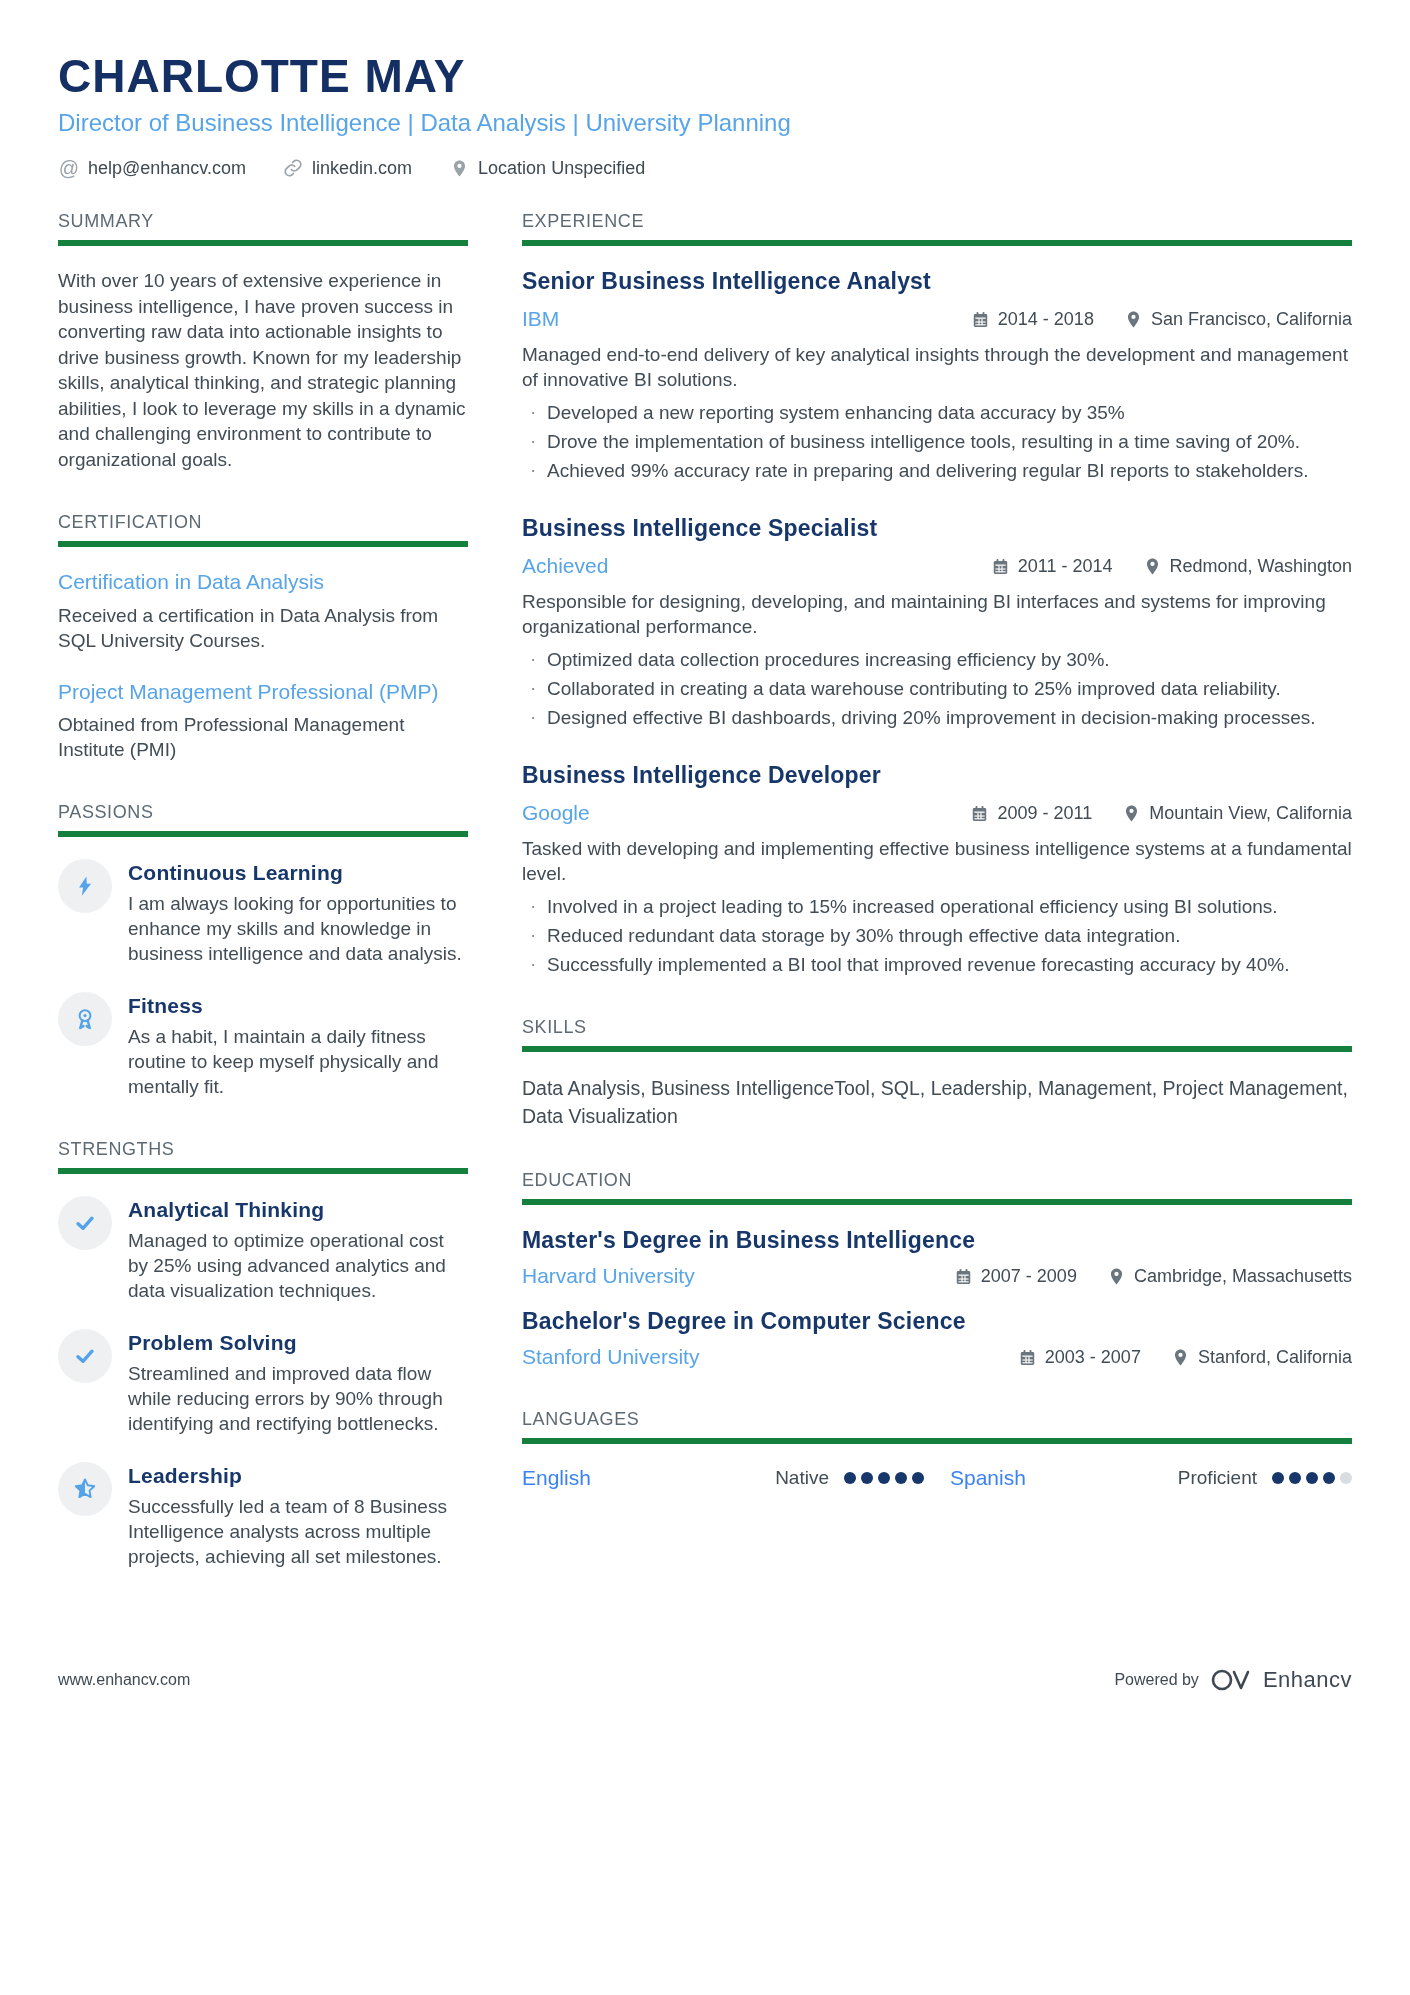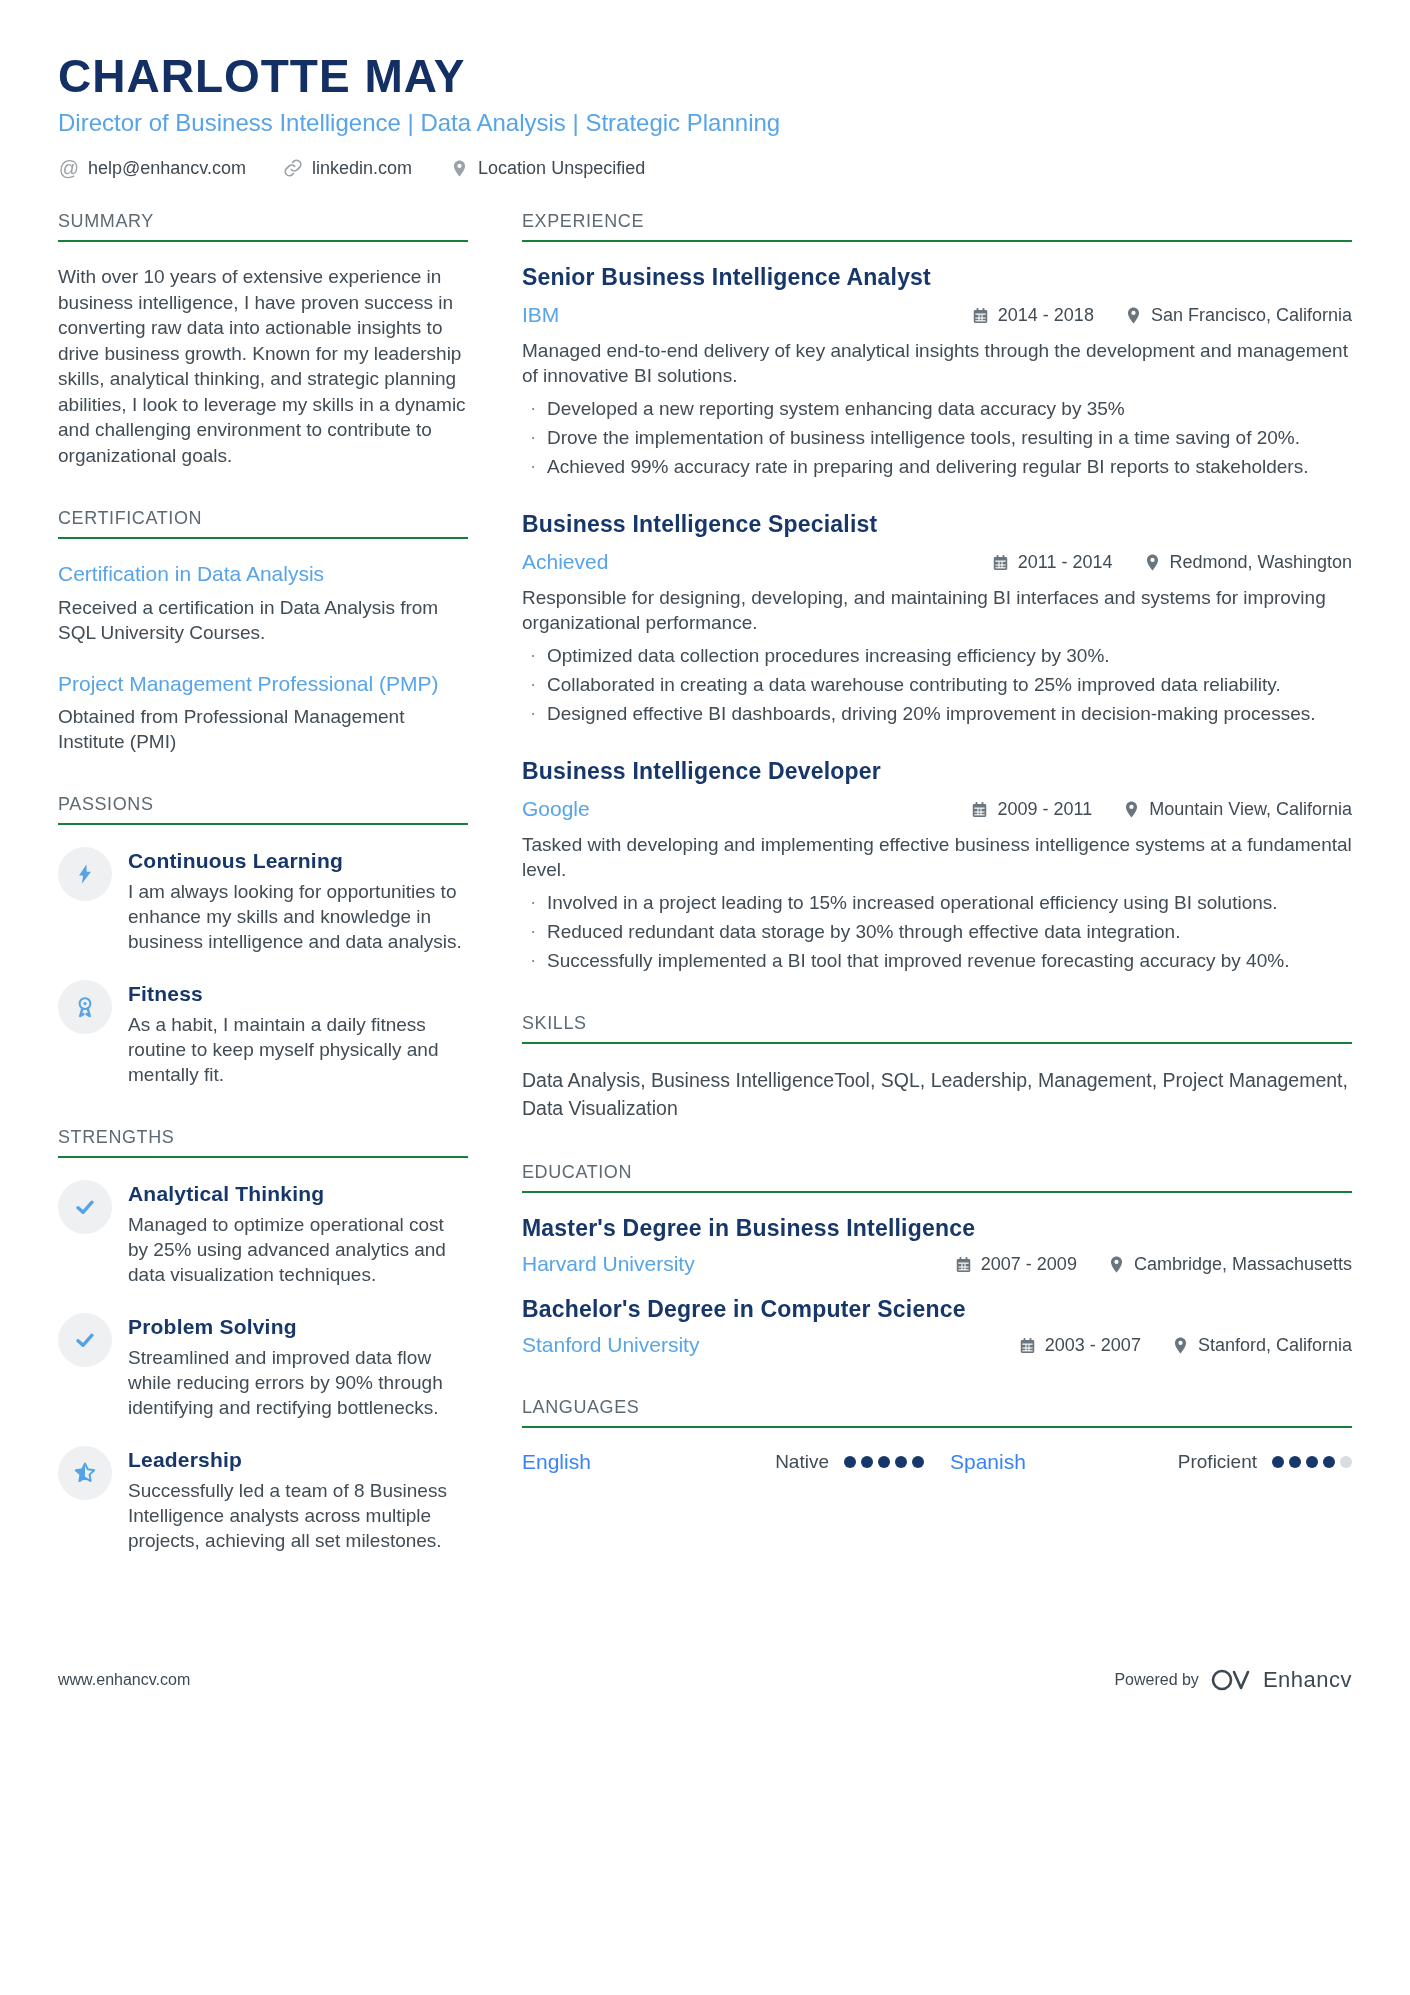--- a/index.html
+++ b/index.html
@@ -12,21 +12,21 @@
   .contacts{display:flex;align-items:center;gap:36px;margin-top:20px;font-size:18px;color:#3e4952;}
   .contact{display:flex;align-items:center;gap:8px;cursor:pointer;}
   .cicon{display:flex;align-items:center;justify-content:center;width:22px;height:22px;color:#99a2a9;}
   .at-glyph{font-size:20px;color:#99a2a9;line-height:1;}
   
   .columns{display:flex;gap:54px;padding:0 58px;margin-top:32px;}
   .col-left{flex:0 0 410px;width:410px;}
   .col-right{flex:1;min-width:0;}
   .section{margin-bottom:40px;}
   .section-h{font-size:18px;font-weight:400;color:#5d6a73;letter-spacing:.6px;
-             border-bottom:2px solid #15803d;padding-bottom:8px;margin-bottom:22px;}
+             border-bottom:6px solid #15803d;padding-bottom:8px;margin-bottom:22px;}
   
   .summary-text{font-size:19px;line-height:25.5px;color:#414c55;}
   .cert-item{margin-bottom:26px;}
   .cert-title{font-size:21px;color:#57a4e8;line-height:1.25;margin-bottom:7px;}
   .cert-desc{font-size:19px;line-height:25px;color:#414c55;}
   .pitem{display:flex;gap:16px;margin-bottom:26px;}
   .picon{flex:0 0 54px;width:54px;height:54px;border-radius:50%;background:#eef0f2;
          display:flex;align-items:center;justify-content:center;}
   .pbody{min-width:0;}
   .ptitle{font-size:21px;font-weight:700;color:#17376b;margin:2px 0 6px;letter-spacing:.2px;}
@@ -87,21 +87,21 @@
       <stop offset="48%" stop-color="#54a3e8"></stop>
       <stop offset="48%" stop-color="#ffffff" stop-opacity="0"></stop>
     </linearGradient>
   </defs>
 </svg>
 
 <div class="page">
 
   <div class="header">
     <div class="name">CHARLOTTE MAY</div>
-    <div class="job-headline">Director of Business Intelligence | Data Analysis | Strategic Planning</div>
+    <div class="job-headline">Director of Business Intelligence | Data Analysis | University Planning</div>
     <div class="contacts">
       <div class="contact">
         <span class="cicon at-glyph">@</span>
         <span>help@enhancv.com</span>
       </div>
       <div class="contact">
         <span class="cicon">
           <svg width="20" height="20" viewBox="0 0 24 24" fill="none" stroke="#99a2a9" stroke-width="2" stroke-linecap="round" stroke-linejoin="round">
             <path d="M10 14a5 5 0 0 0 7.07 0l2.83-2.83a5 5 0 0 0-7.07-7.07L11.5 5.43"></path>
             <path d="M14 10a5 5 0 0 0-7.07 0L4.1 12.83a5 5 0 0 0 7.07 7.07l1.33-1.33"></path>

